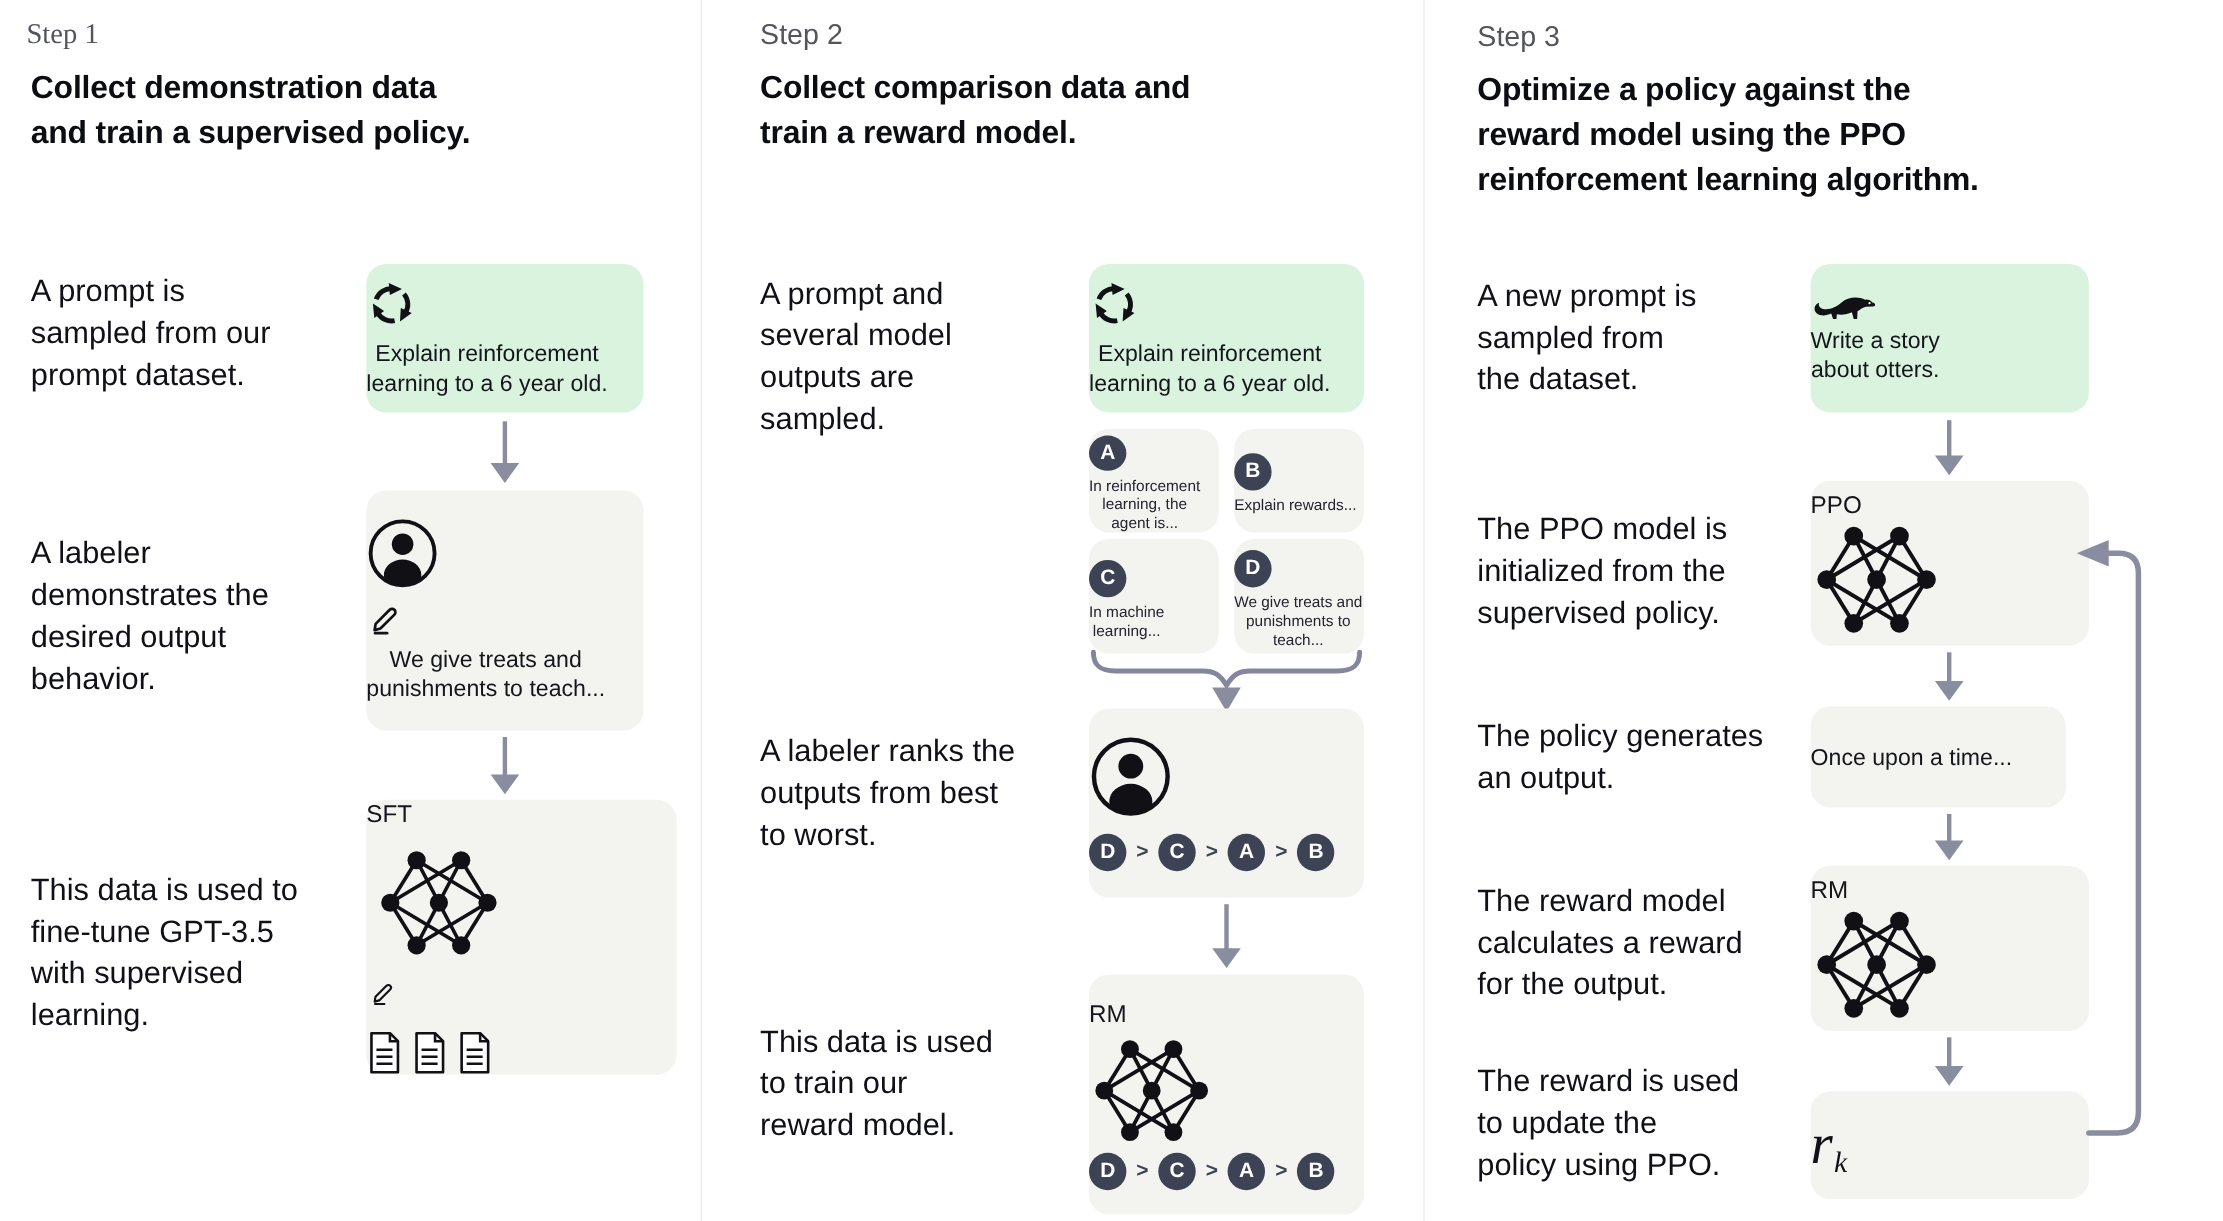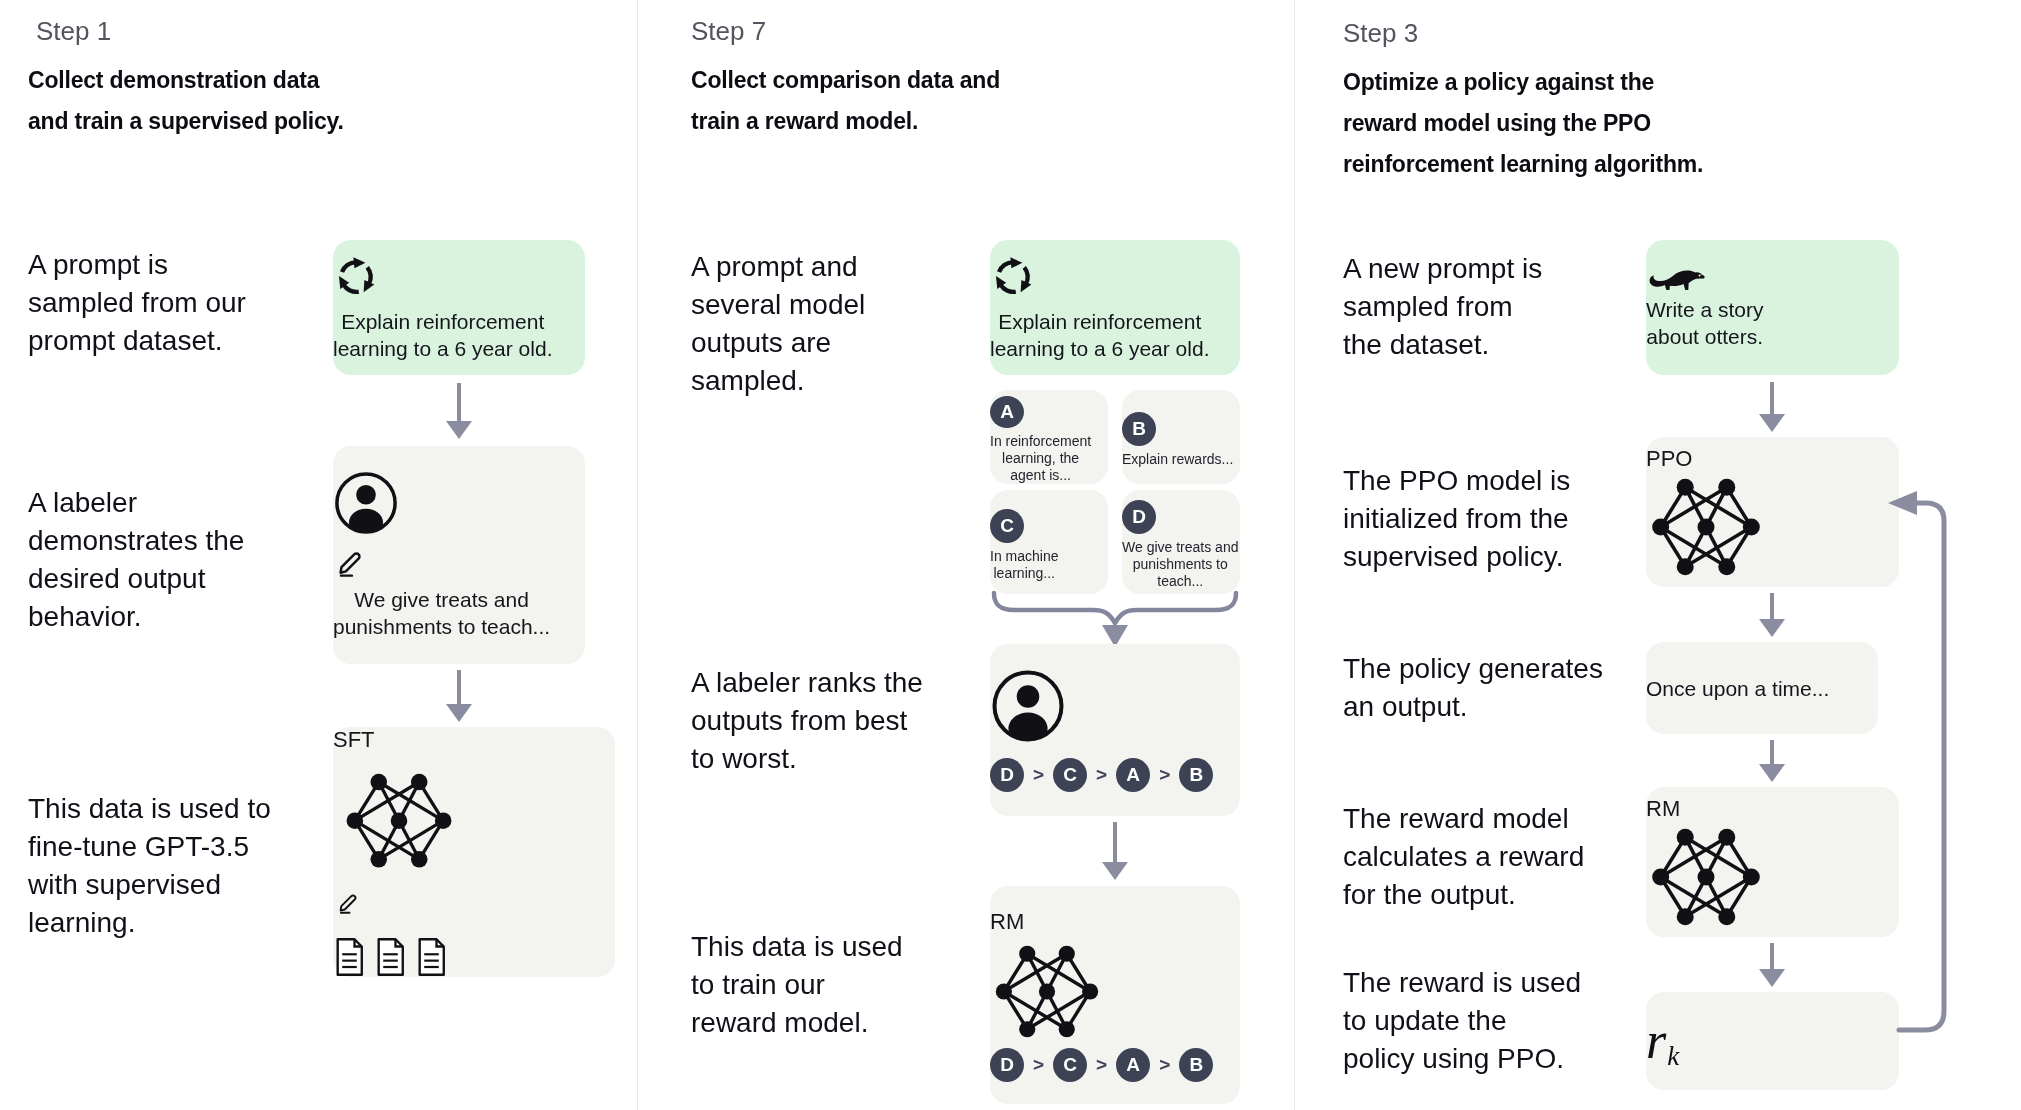--- a/index.html
+++ b/index.html
@@ -2,34 +2,34 @@
 <html><head>
 <meta charset="utf-8">
 <style>
   html,body{margin:0;padding:0;background:#ffffff;}
   .canvas{position:relative;width:2021px;height:1110px;background:#ffffff;overflow:hidden;
           font-family:"Liberation Sans","DejaVu Sans",sans-serif;color:#101015;}
   .divider{position:absolute;top:0;width:1px;height:1110px;background:#e8e8e6;}
   .d1{left:637px;} .d2{left:1294px;}
 
   .step-label{position:absolute;font-size:26px;color:#53545d;white-space:pre-line;}
-  .step-title{position:absolute;font-size:23px;line-height:41px;font-weight:700;color:#0c0d12;
+  .step-title{position:absolute;font-size:29px;line-height:41px;font-weight:700;color:#0c0d12;
               white-space:pre-line;letter-spacing:-0.2px;}
   .caption{position:absolute;font-size:28px;line-height:38px;color:#101018;white-space:pre-line;}
 
   .box{position:absolute;border-radius:18px;display:flex;flex-direction:column;
        align-items:flex-start;justify-content:center;text-align:center;}
   .green{background:#d9f3de;}
   .gray{background:#f3f3f0;}
   .box-text{font-size:21px;line-height:27px;color:#15161c;white-space:pre-line;}
   .net-label{font-size:22px;color:#15161c;}
   .small-text{font-size:14px;line-height:17px;color:#23242e;white-space:pre-line;}
 
   
-  .s1-label{left:36px;top:16px;}
+  .s1-label{left:24px;top:16px;font-family:Liberation Serif, serif;}
   .s1-title{left:28px;top:60px;width:470px;}
   .s1-c1{left:28px;top:246px;}
   .s1-c2{left:28px;top:484px;}
   .s1-c3{left:28px;top:790px;}
   .s1-prompt{left:333px;top:240px;width:252px;height:135px;gap:8px;}
   .s1-labeler{left:333px;top:446px;width:252px;height:218px;gap:8px;}
   .s1-sft{left:333px;top:727px;width:282px;height:250px;gap:18px;}
 
   
   .s2-label{left:691px;top:16px;}
@@ -209,21 +209,21 @@
       <svg viewBox="0 0 36 44" width="33" height="40">
         <path d="M5 2.5 L23.5 2.5 L31.5 10.5 L31.5 41.5 L5 41.5 Z" fill="#ffffff" stroke="#101015" stroke-width="2.6" stroke-linejoin="round"></path>
         <path d="M23.5 2.5 L23.5 10.5 L31.5 10.5" fill="none" stroke="#101015" stroke-width="2.6"></path>
         <line x1="10" y1="19" x2="26" y2="19" stroke="#101015" stroke-width="2.4"></line>
         <line x1="10" y1="26" x2="26" y2="26" stroke="#101015" stroke-width="2.4"></line>
         <line x1="10" y1="33" x2="26" y2="33" stroke="#101015" stroke-width="2.4"></line>
       </svg>
     </div>
   </div>
 
-  <div class="step-label s2-label">Step 7</div>
+  <div class="step-label s2-label">Step 2</div>
   <div class="step-title s2-title">Collect comparison data and
 train a reward model.</div>
   <div class="caption s2-c1">A prompt and
 several model
 outputs are
 sampled.</div>
   <div class="caption s2-c2">A labeler ranks the
 outputs from best
 to worst.</div>
   <div class="caption s2-c3">This data is used

